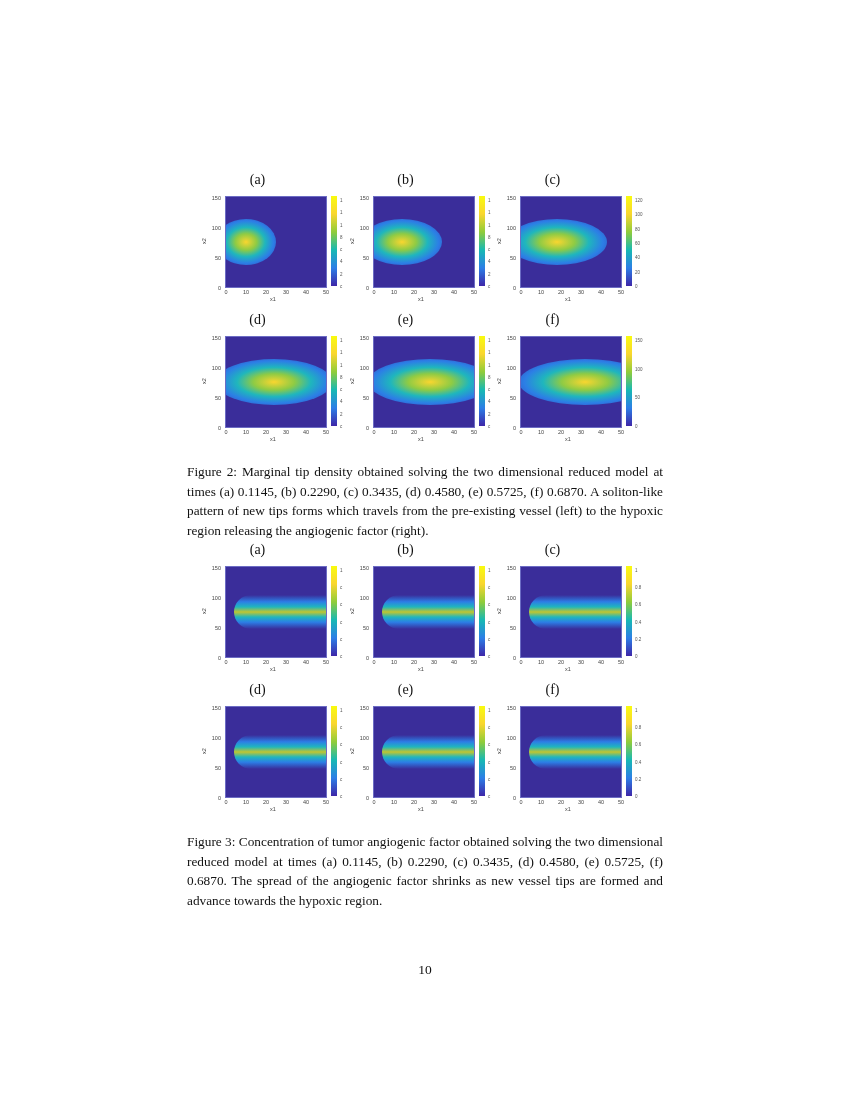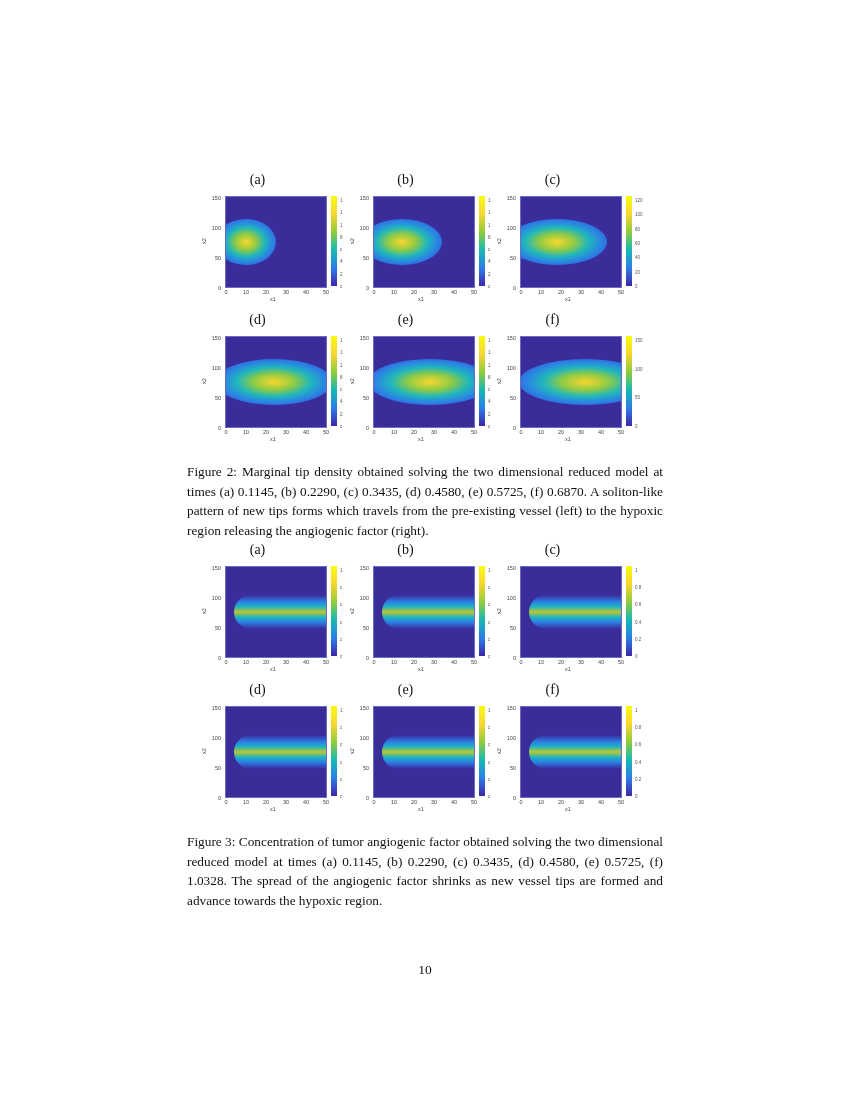--- a/index.html
+++ b/index.html
@@ -324,14 +324,14 @@
       <div class="ctick" style="top:77.6px">0.4</div>
       <div class="ctick" style="top:60.400000000000006px">0.6</div>
       <div class="ctick" style="top:43.2px">0.8</div>
       <div class="ctick" style="top:26px">1</div>
       <div class="xlabel">x1</div>
       <div class="ylabel">x2</div>
     </div>
   </div>
 
 <div class="caption" style="top:462px">Figure 2: Marginal tip density obtained solving the two dimensional reduced model at times (a) 0.1145, (b) 0.2290, (c) 0.3435, (d) 0.4580, (e) 0.5725, (f) 0.6870. A soliton-like pattern of new tips forms which travels from the pre-existing vessel (left) to the hypoxic region releasing the angiogenic factor (right).</div>
-<div class="caption" style="top:832px">Figure 3: Concentration of tumor angiogenic factor obtained solving the two dimensional reduced model at times (a) 0.1145, (b) 0.2290, (c) 0.3435, (d) 0.4580, (e) 0.5725, (f) 1.0328. The spread of the angiogenic factor shrinks as new vessel tips are formed and advance towards the hypoxic region.</div>
+<div class="caption" style="top:832px">Figure 3: Concentration of tumor angiogenic factor obtained solving the two dimensional reduced model at times (a) 0.1145, (b) 0.2290, (c) 0.3435, (d) 0.4580, (e) 0.5725, (f) 0.6870. The spread of the angiogenic factor shrinks as new vessel tips are formed and advance towards the hypoxic region.</div>
 <div class="pagenum">10</div>
 
 </body></html>

